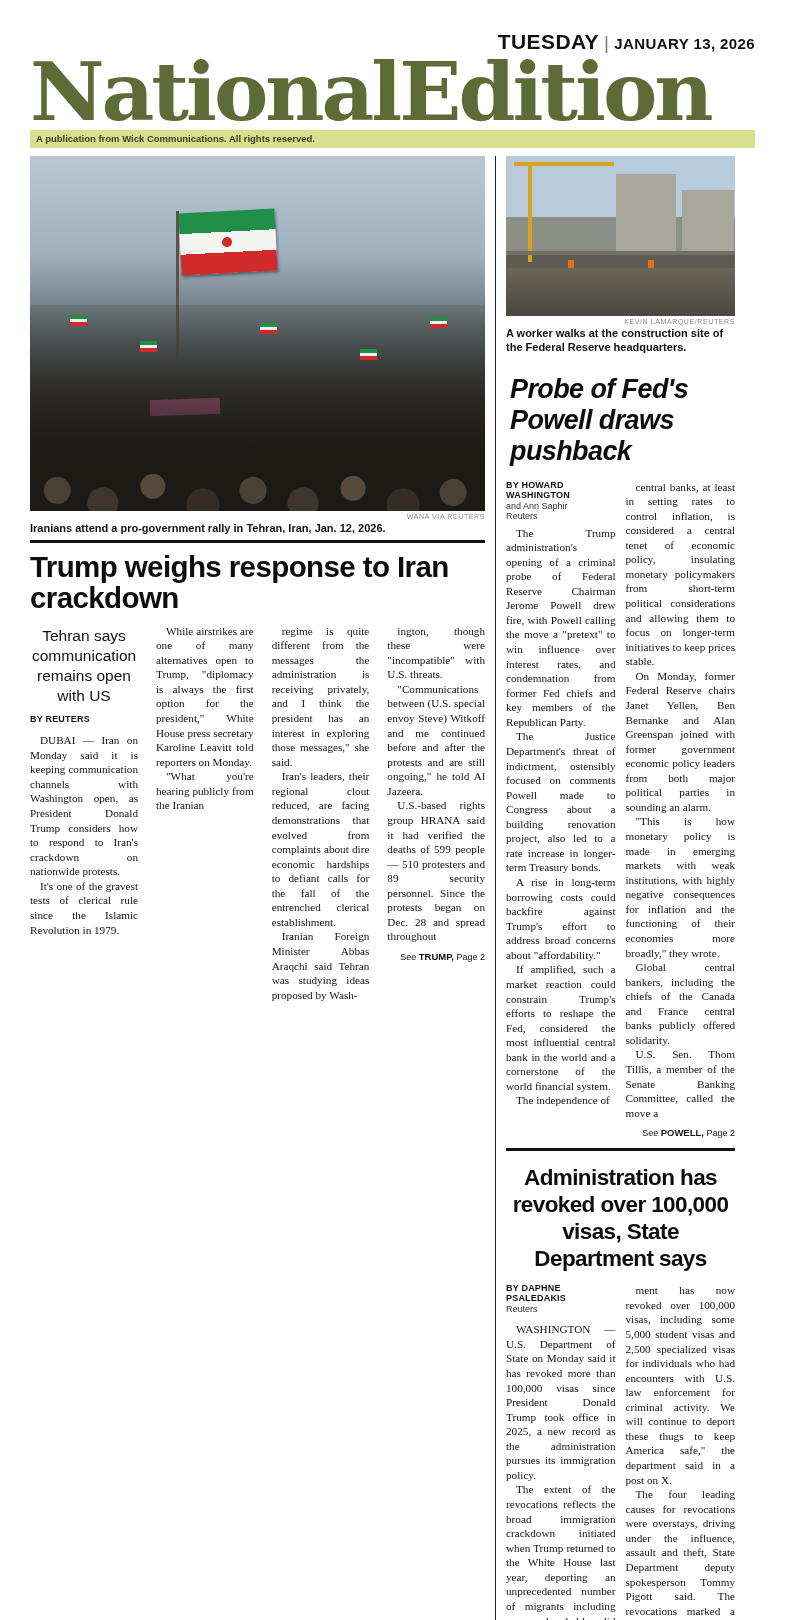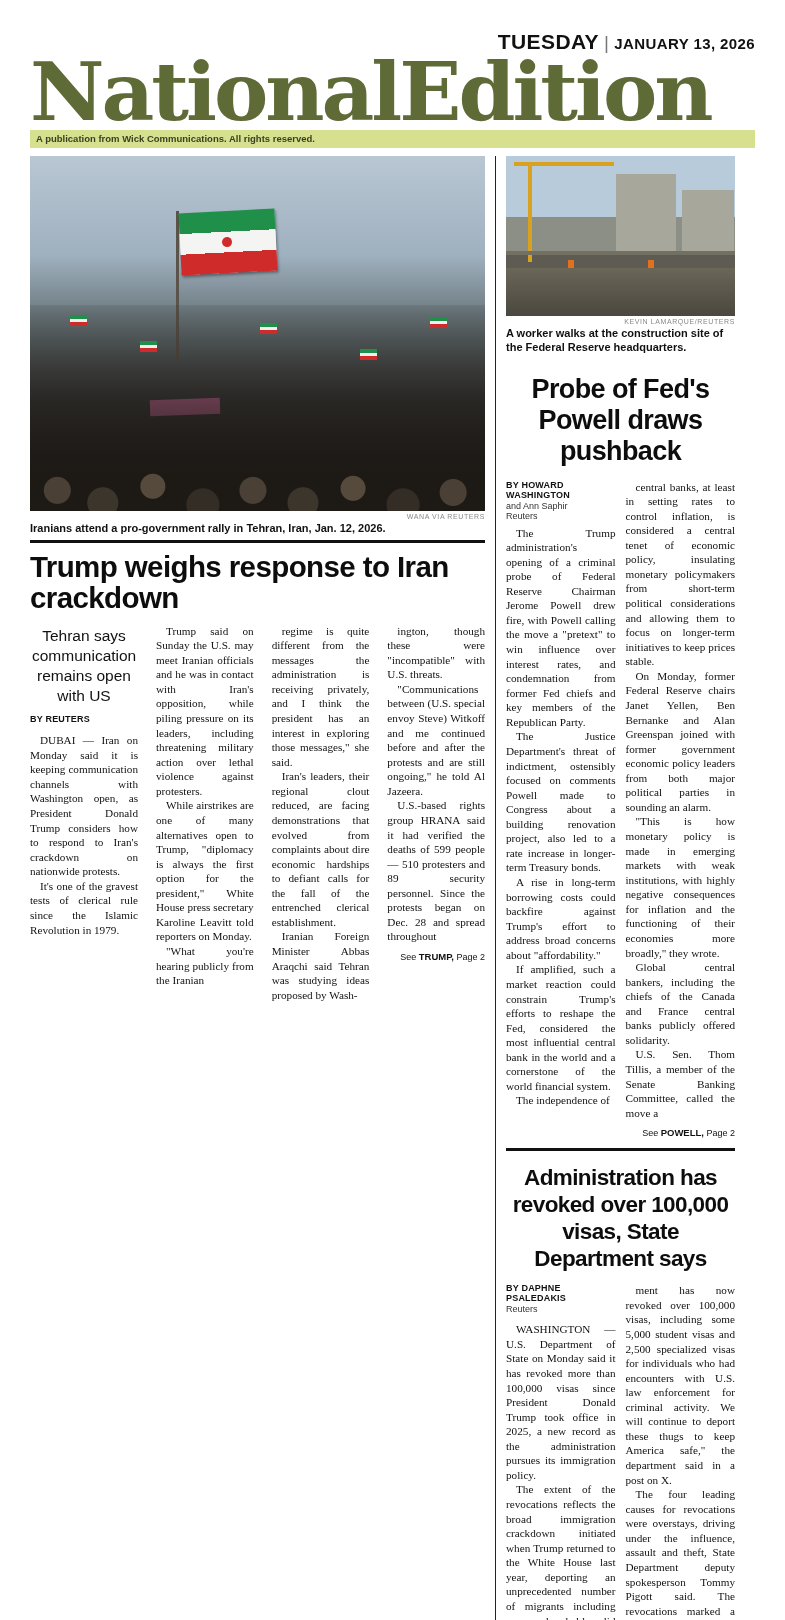--- a/index.html
+++ b/index.html
@@ -102,21 +102,21 @@
   .fed-photo .worker { position:absolute; bottom:26%; width:6px; height:14px; background:#e2711d; }
   .fed-photo .ground { position:absolute; left:0; right:0; bottom:0; height:30%; background:linear-gradient(#6a6658, #4a473e); }
 
   
   .hl {
     font-family:"Liberation Sans", sans-serif;
     font-weight:bold; color:#0d0d0d;
     letter-spacing:-.6px; line-height:1.04;
   }
   .hl-lead { font-size:29.5px; padding:9px 0 10px 0; }
-  .hl-powell { font-size:27px; text-align:center; padding:14px 4px 12px 4px; line-height:1.16; }
+  .hl-powell { font-size:27px; padding:14px 4px 12px 4px; line-height:1.16;font-style:italic; }
   .hl-visas { font-size:22.5px; text-align:center; padding:13px 2px 11px 2px; line-height:1.2; }
 
   .rule-thick { border-top:3px solid #111; }
 
   .deck {
     font-family:"Liberation Sans", sans-serif;
     font-size:15.5px; line-height:1.3; text-align:center;
     padding:2px 2px 8px 2px;
   }
   .byline {
@@ -187,21 +187,20 @@
       <div class="cols4">
         <div>
           <div class="deck">Tehran says communication remains open with US</div>
           <div class="byline">BY REUTERS</div>
           <div class="body">
             <p style="padding-top:8px">DUBAI — Iran on Monday said it is keeping communication channels with Washington open, as President Donald Trump considers how to respond to Iran's crackdown on nationwide protests.</p>
             <p>It's one of the gravest tests of clerical rule since the Islamic Revolution in 1979.</p>
           </div>
         </div>
         <div class="body">
-          <p>Trump said on Sunday the U.S. may meet Iranian officials and he was in contact with Iran's opposition, while piling pressure on its leaders, including threatening military action over lethal violence against protesters.</p>
           <p>While airstrikes are one of many alternatives open to Trump, "diplomacy is always the  first option for the president," White House press secretary Karoline Leavitt told reporters on Monday.</p>
           <p>"What you're hearing publicly from the Iranian</p>
         </div>
         <div class="body">
           <p>regime is quite different from the messages the administration is receiving privately, and I think the president has an interest in exploring those messages," she said.</p>
           <p>Iran's leaders, their regional clout reduced, are facing demonstrations that evolved from complaints about dire economic hardships to defiant calls for the fall of the entrenched clerical establishment.</p>
           <p>Iranian Foreign Minister Abbas Araqchi said Tehran was studying ideas proposed by Wash-</p>
         </div>
         <div class="body">
           <p>ington, though these were "incompatible" with U.S. threats.</p>

